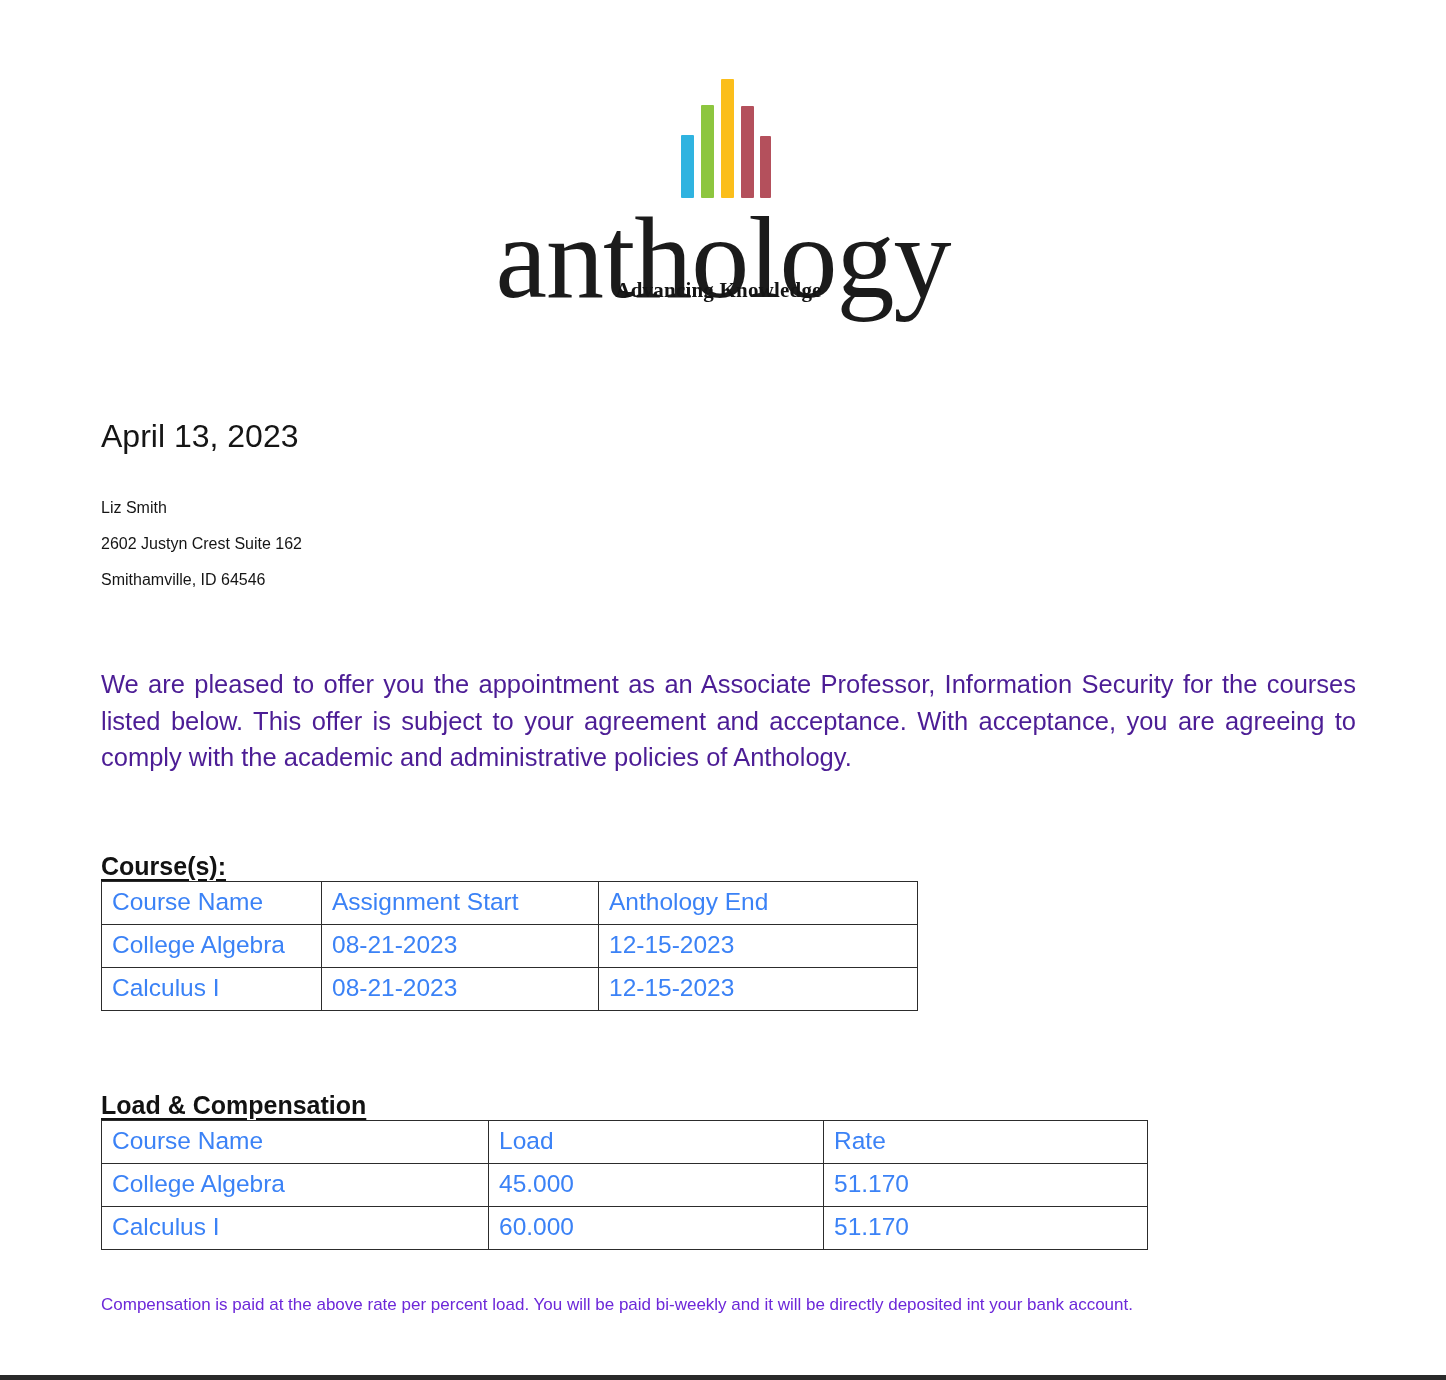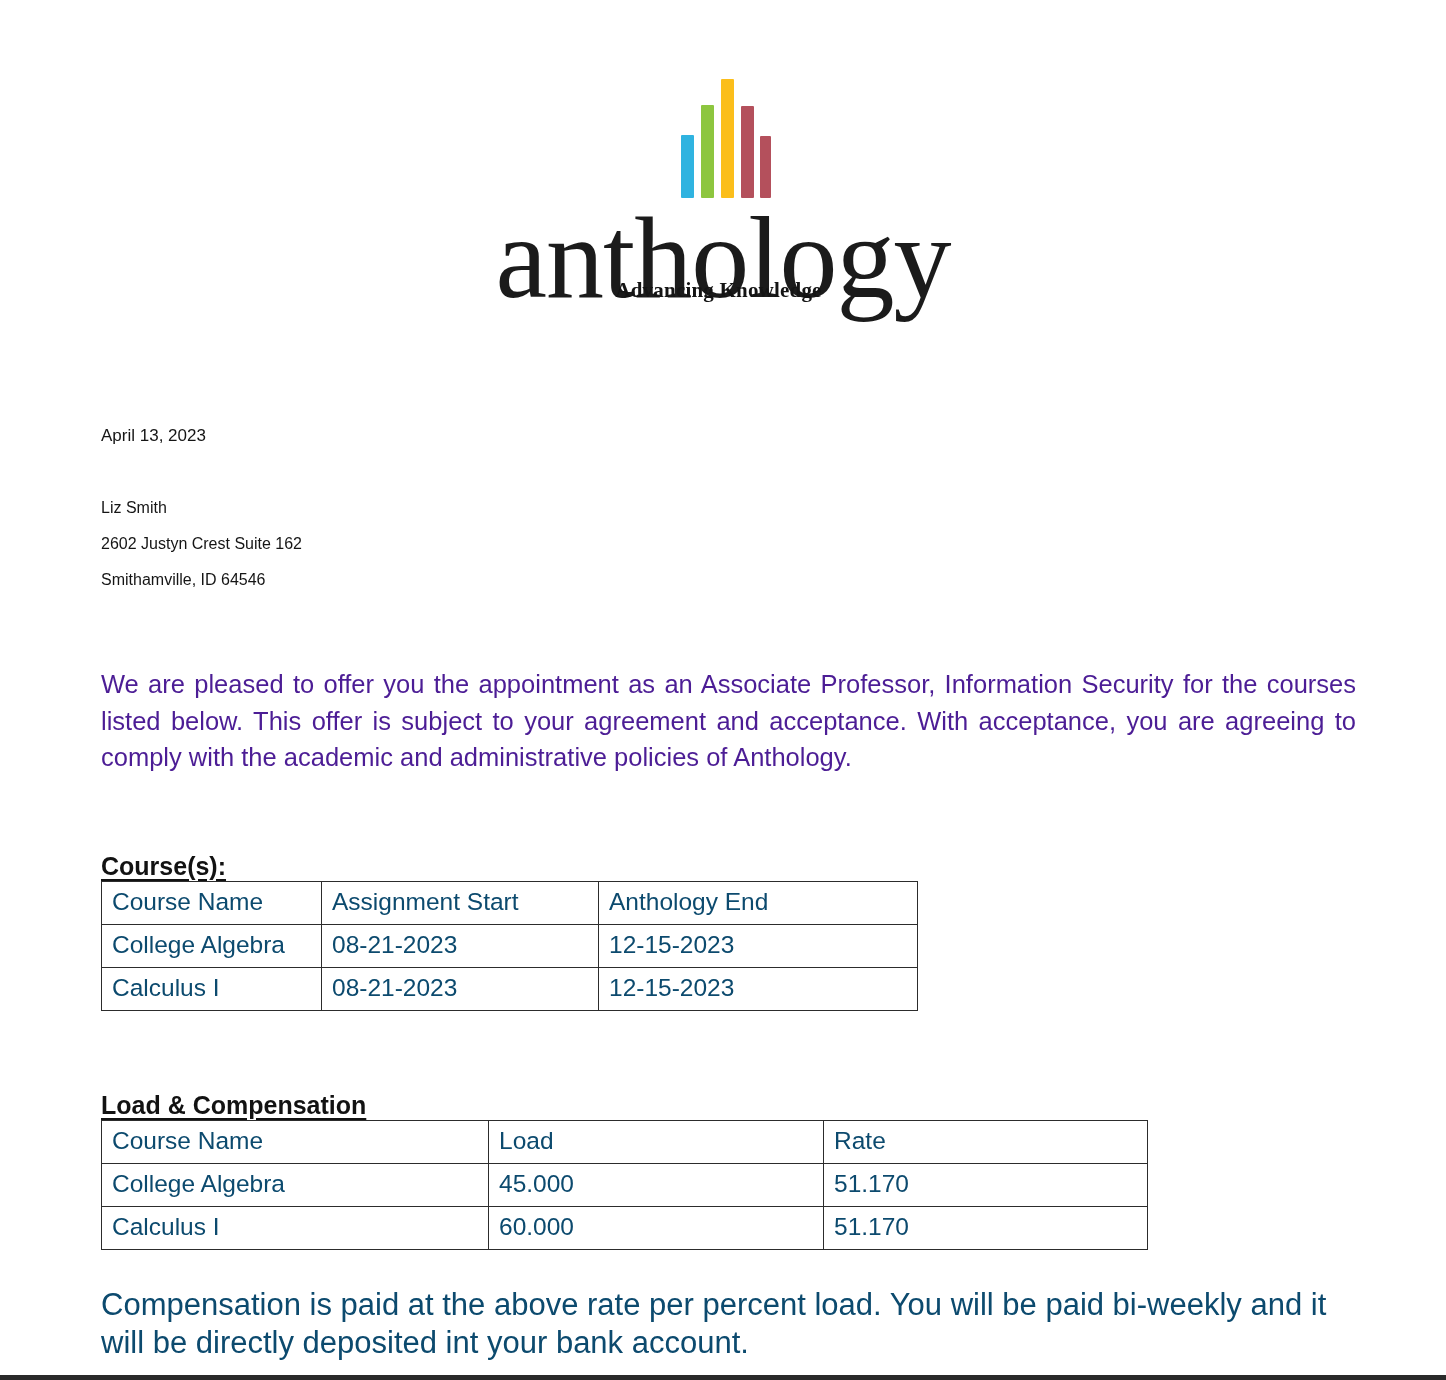--- a/index.html
+++ b/index.html
@@ -79,40 +79,40 @@
   }
 
   
   .doc-body {
     position: absolute;
     left: 101px;
     top: 418px;
     width: 1255px;
   }
   .line {
-    font-size: 17px;
+    font-size: 32px;
     line-height: 36px;
     color: #151515;
     white-space: nowrap;
   }
   .addr-line { font-size: 16px; line-height: 36px; color: #151515; }
   .gap-sm { height: 36px; }
   .gap-md { height: 34px; }
 
   .para {
     font-size: 25.5px;
     line-height: 36.5px;
     color: #4c1d95;
     text-align: justify;
     text-justify: inter-word;
   }
   .para-narrow {
-    font-size: 31px;
+    font-size: 17px;
     line-height: 38px;
-    color: #0c4a6e;
+    color: #6d28d9;
   }
 
   .section-head {
     font-size: 25px;
     font-weight: 700;
     color: #121212;
     text-decoration: underline;
     text-underline-offset: 4px;
     display: inline-block;
     margin-top: 44px;
@@ -122,21 +122,21 @@
   table.doc-table {
     border-collapse: collapse;
     table-layout: fixed;
     margin: 0;
   }
   table.doc-table td {
     border: 1.6px solid #2c2c2c;
     padding: 3px 16px 5px 10px;
     font-size: 24.5px;
     line-height: 32px;
-    color: #0c4a6e;
+    color: #3b82f6;
     height: 34px;
     vertical-align: middle;
     background: #ffffff;
     white-space: nowrap;
     overflow: hidden;
   }
   .t1 { width: 816px; }
   .t1 col.c1 { width: 220px; }
   .t1 col.c2 { width: 277px; }
   .t1 col.c3 { width: 319px; }

